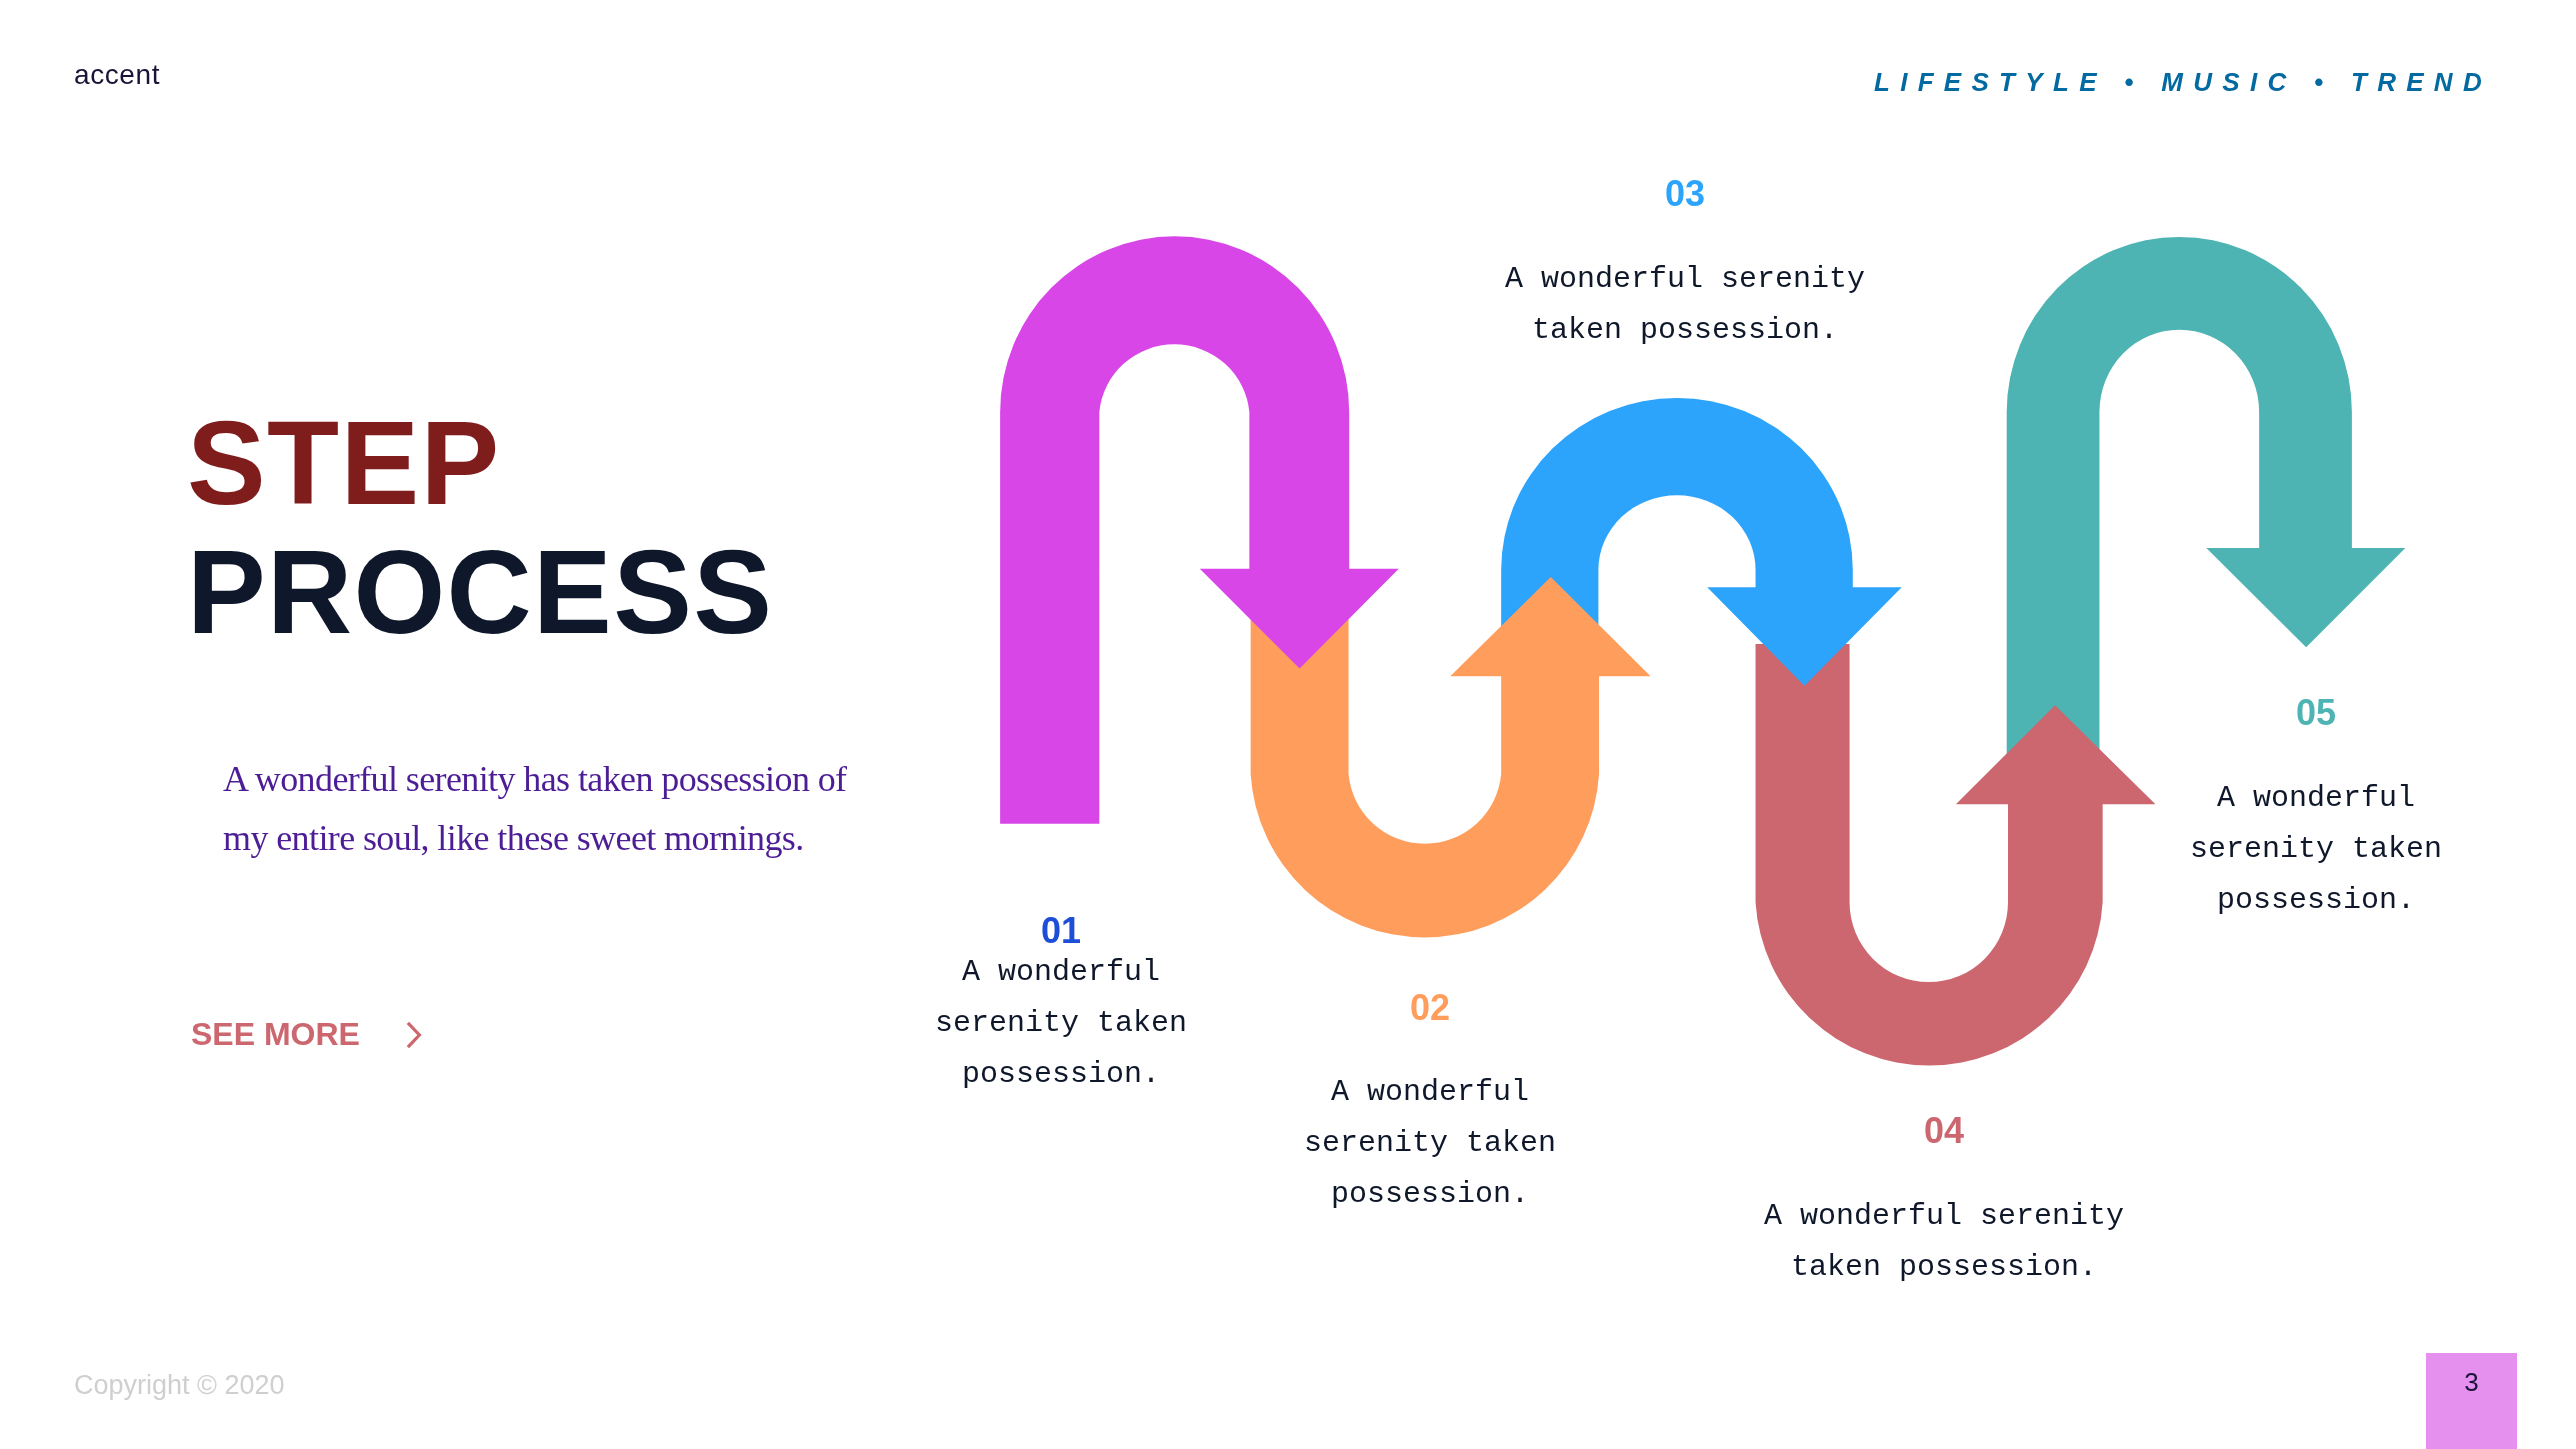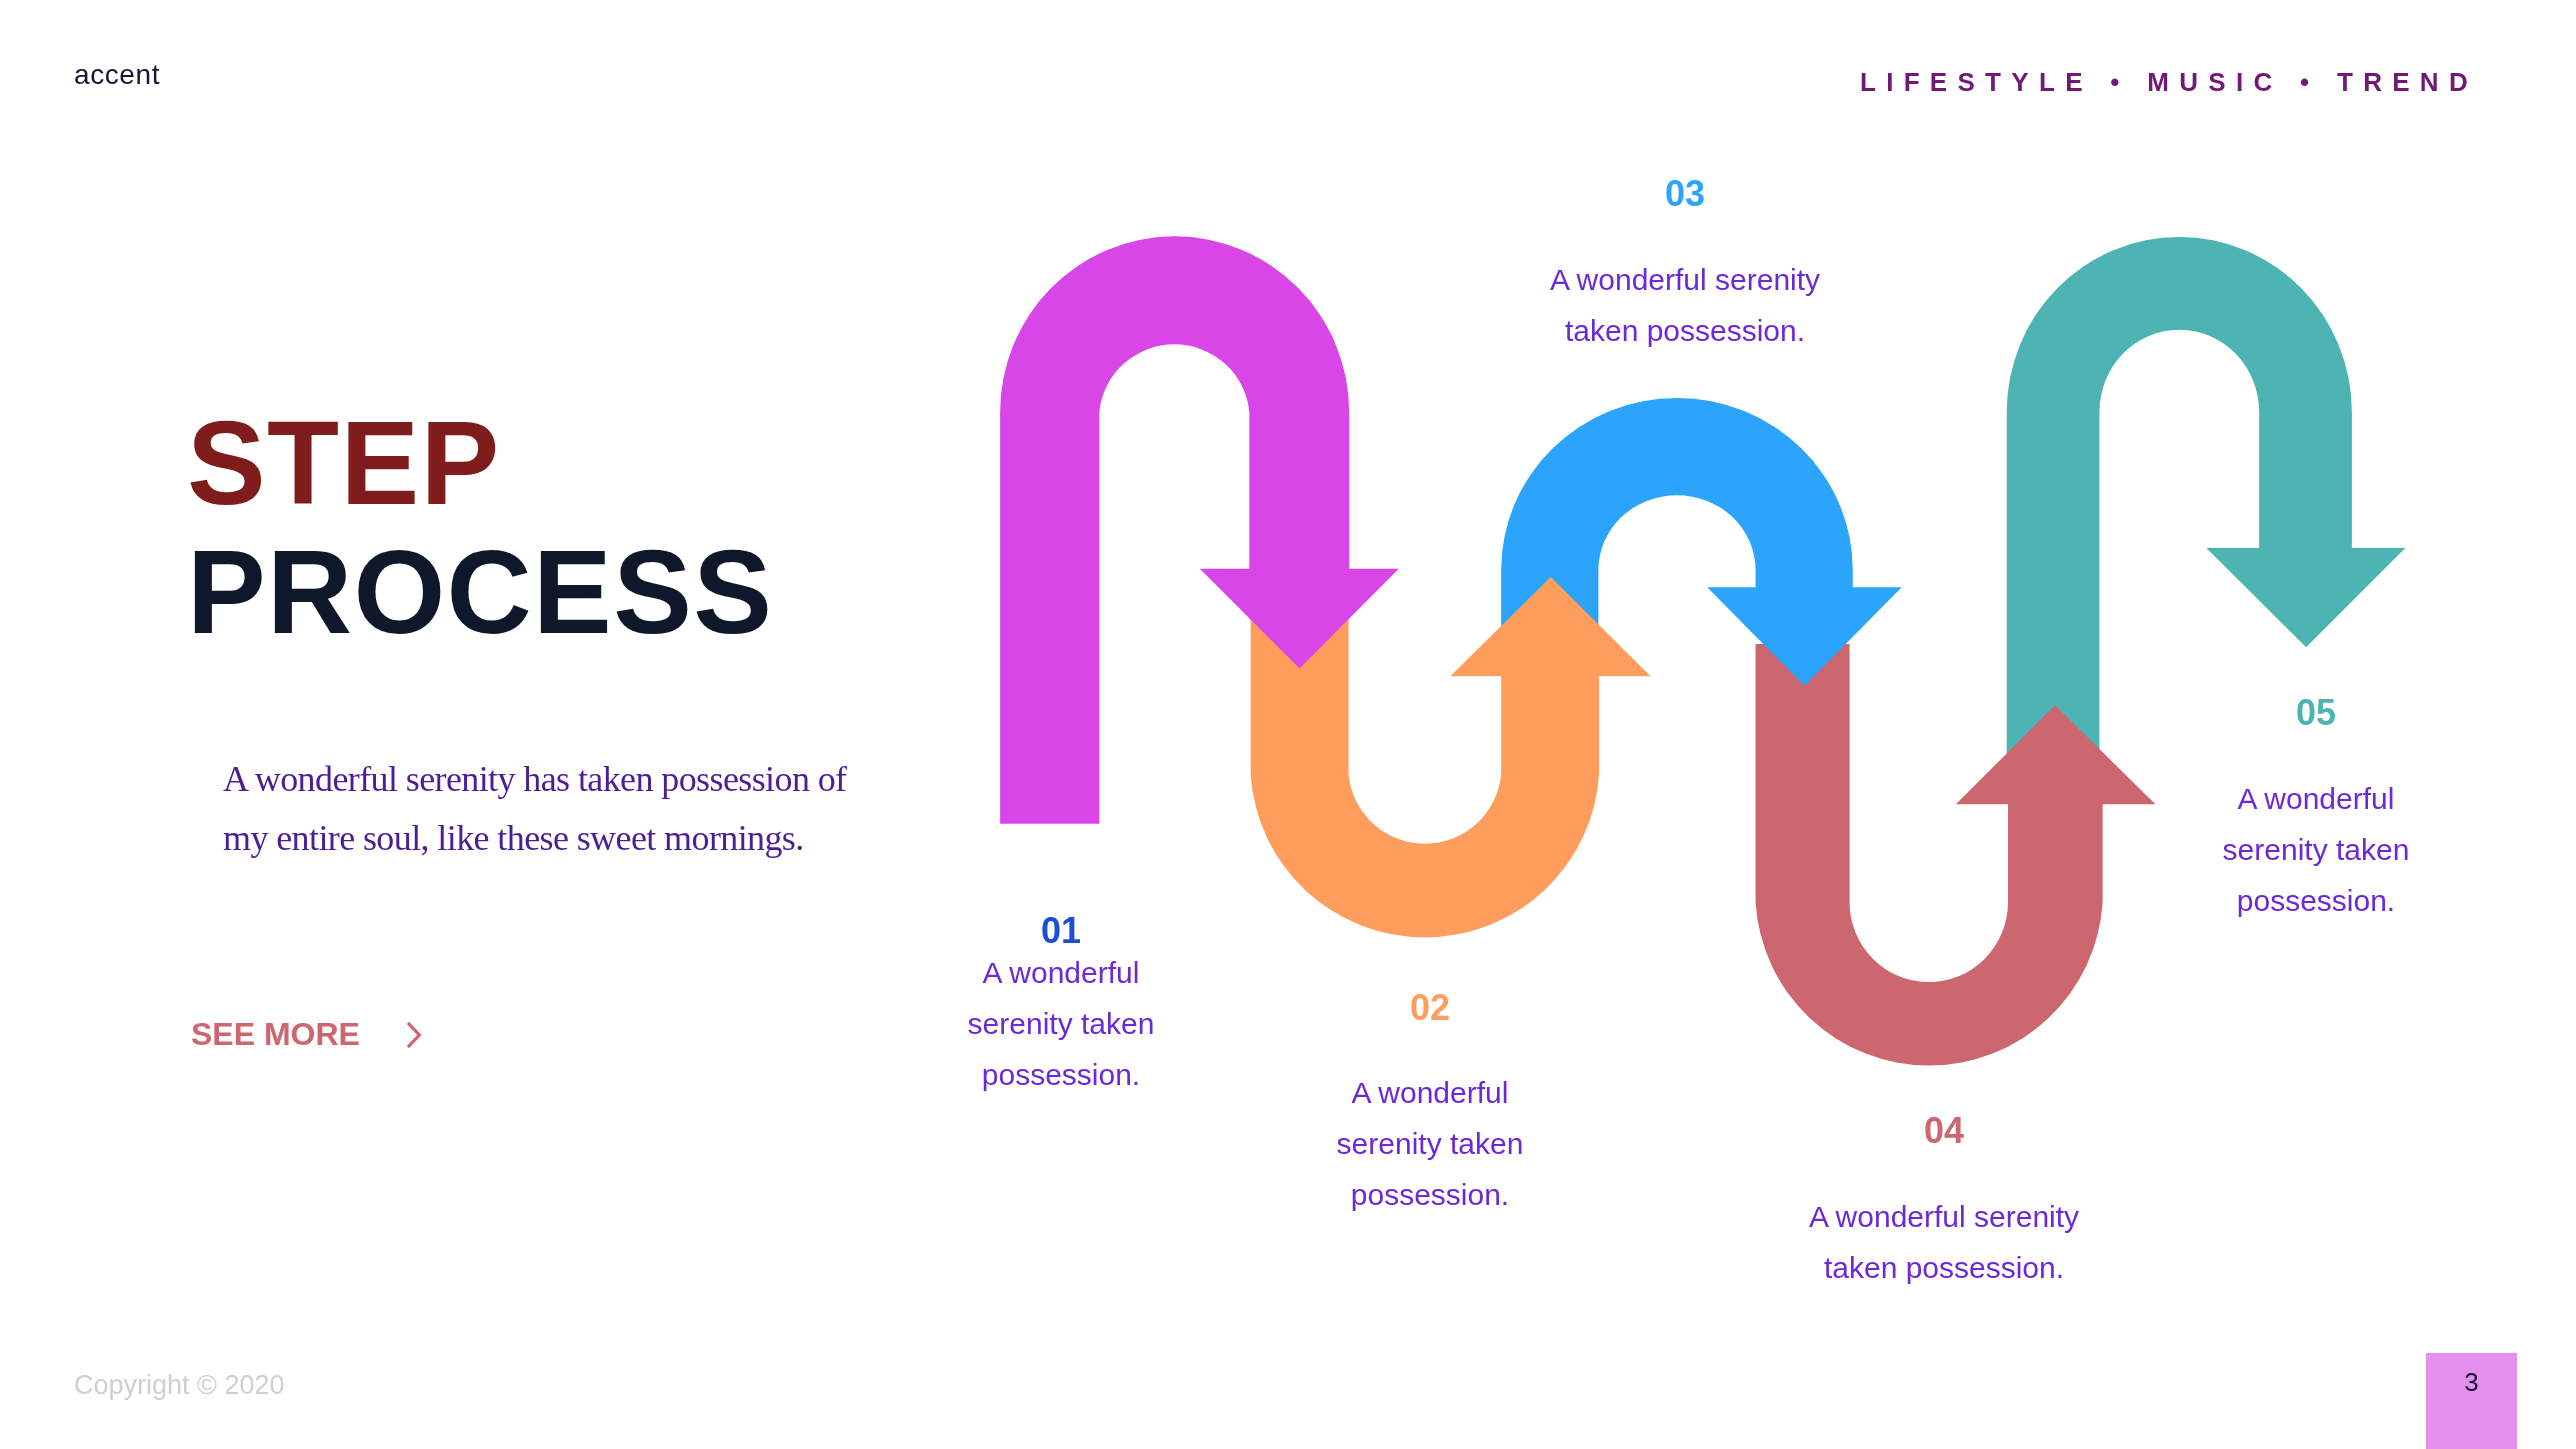--- a/index.html
+++ b/index.html
@@ -1,32 +1,32 @@
 <!DOCTYPE html>
 <html style="font-size:10.3px"><head>
 <meta charset="utf-8">
 <style>
   html, body { margin: 0; padding: 0; background: #ffffff; }
   body { width: 2576px; height: 1449px; position: relative; overflow: hidden; font-family: "Liberation Sans", sans-serif; }
   .abs { position: absolute; }
   .brand { left: 74px; top: 59px; font-size: 28px; font-weight: 400; color: #1a1538; letter-spacing: 0.6px; }
-  .tagline { right: 98px; top: 67px; font-size: 26px; font-weight: 700; color: #701a75; letter-spacing: 10.3px; white-space: nowrap; }
+  .tagline { right: 84px; top: 67px; font-size: 26px; font-weight: 700; color: #0369a1; letter-spacing: 10.3px; white-space: nowrap; font-style: italic; }
   .title { left: 187px; font-weight: 700; font-size: 118px; line-height: 1; letter-spacing: 1.3px; white-space: nowrap; }
   .title.step { top: 404px; }
   .title.process { top: 533px; }
   .desc { left: 191px; top: 750px; width: 676px; font-size: 36px; line-height: 59px; color: #4c1d95; font-family: Liberation Serif, serif; font-weight: 300; letter-spacing: -0.6px; margin-left: 32px; }
   .see-more { left: 191px; top: 1016px; display: flex; align-items: center; gap: 44px; cursor: pointer; }
   .see-more .lbl { font-size: 32px; font-weight: 700; color: #cc676f; }
   .see-more svg { width: 19.3px; height: 32px; }
   .copyright { left: 74px; top: 1370px; font-size: 27px; color: #cfcfcf; }
   .page-box { left: 2426px; top: 1353px; width: 91px; height: 96px; background: #e58fef; }
   .page-num { position: absolute; left: 0; right: 0; top: 14px; text-align: center; font-size: 26px; color: #1a1538; }
   svg.diagram { position: absolute; left: 0; top: 0; width: 2576px; height: 1449px; }
   .step-num { position: absolute; font-weight: 700; font-size: 36px; line-height: 1; transform: translateX(-50%); text-align: center; }
-  .step-desc { position: absolute; transform: translateX(-50%); text-align: center; font-size: 30px; line-height: 51px; color: #6d28d9; font-family: Liberation Sans, sans-serif; font-weight: 300; white-space: nowrap; }
+  .step-desc { position: absolute; transform: translateX(-50%); text-align: center; font-size: 30px; line-height: 51px; color: #0f172a; font-family: Liberation Mono, monospace; font-weight: 300; white-space: nowrap; }
 </style>
 </head>
 <body>
 
 <div class="abs brand">accent</div>
 <div class="abs tagline">LIFESTYLE • MUSIC • TREND</div>
 
 <div class="abs title step" style="color:#7f1d1d">STEP</div>
 <div class="abs title process" style="color:#0f172a">PROCESS</div>
 

